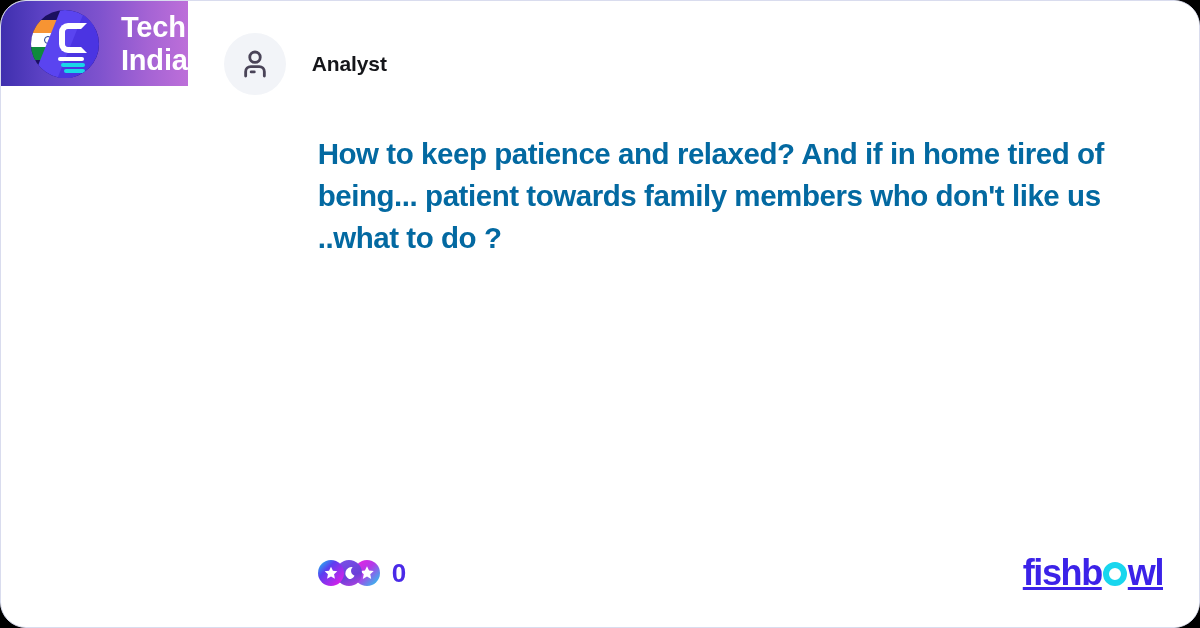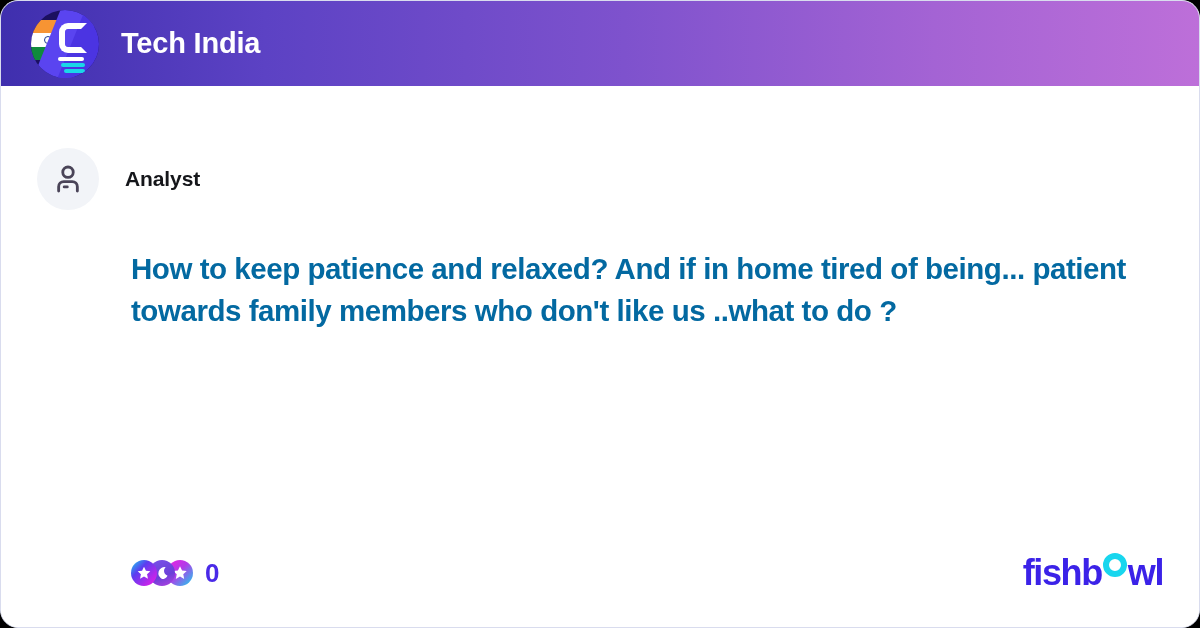--- a/index.html
+++ b/index.html
@@ -16,25 +16,24 @@
 
   .card {
     position: absolute;
     left: 0;
     top: 0;
     width: 1200px;
     height: 628px;
     box-sizing: border-box;
     background: #ffffff;
     border: 1px solid #d9dcee;
-    border-radius: 18px;
+    border-radius: 26px;
     overflow: hidden;
     display: flex;
-    flex-direction: column;
-    gap: 30px;
+    flex-direction: row;
   }
 
   
   .header {
     position: relative;
     height: 85px;
     flex: 0 0 85px;
     background: linear-gradient(90deg, #3f2fae 0%, #5c42c4 22%, #7e52cd 52%, #a463d4 78%, #bd6fd9 100%);
     display: flex;
     align-items: center;
@@ -210,21 +209,22 @@
     color: #4a2ae8;
     letter-spacing: -0.2px;
   }
 
   .brand {
     font-size: 36px;
     font-weight: bold;
     letter-spacing: -1.4px;
     color: #3b22e8;
     display: flex;
-    align-items: flex-start;
+    align-items: center;
+    text-decoration: underline;
   }
   .brand .o-ring {
     display: inline-block;
     width: 24px;
     height: 24px;
     border: 6px solid #18d6ee;
     border-radius: 50%;
     box-sizing: border-box;
     margin: 0 1px;
     position: relative;

